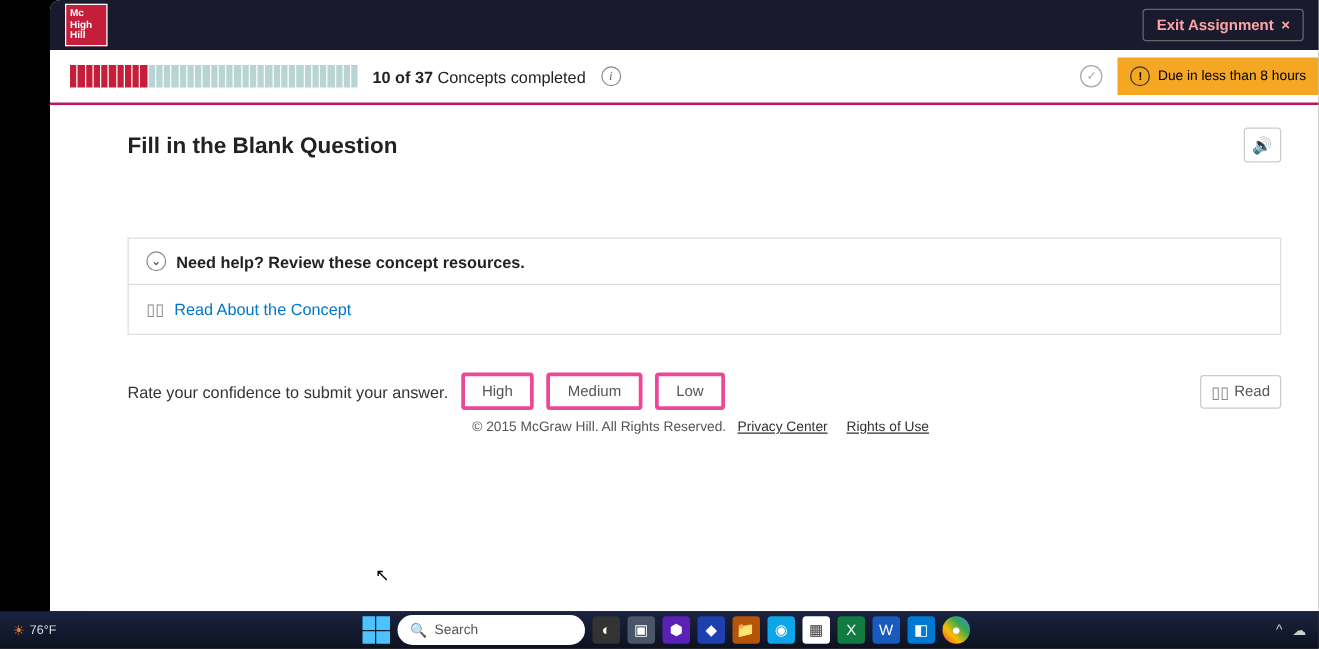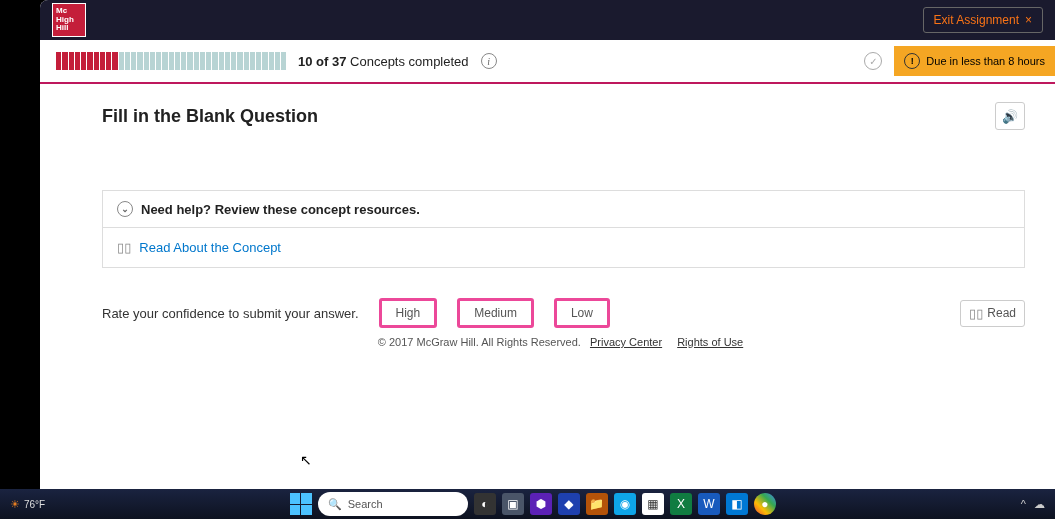--- a/index.html
+++ b/index.html
@@ -3,21 +3,21 @@
   <meta charset="utf-8">
   <style>
     * { margin: 0; padding: 0; box-sizing: border-box; font-family: Arial, Helvetica, sans-serif; }
     body { width: 1055px; height: 519px; background: #000; overflow: hidden; position: relative; }
     
     .app-shell { position: absolute; top: 0; left: 40px; right: 0; bottom: 30px; background: #fff; border-radius: 8px 0 0 0; overflow: hidden; display: flex; flex-direction: column; }
     
     .top-bar { height: 40px; background: #1a1a2e; display: flex; align-items: center; padding: 0 12px; gap: 18px; }
     .logo { width: 34px; height: 34px; background: #c41e3a; color: #fff; font-size: 8px; line-height: 1.1; font-weight: bold; display: flex; flex-direction: column; justify-content: center; padding: 2px 3px; border: 1px solid #fff; }
     .top-spacer { flex: 1; }
-    .exit-btn { border: 1px solid #666; color: #f97316; font-size: 12px; padding: 5px 10px; border-radius: 3px; display: flex; align-items: center; gap: 6px; background: transparent; }
+    .exit-btn { border: 1px solid #666; color: #fca5a5; font-size: 12px; padding: 5px 10px; border-radius: 3px; display: flex; align-items: center; gap: 6px; background: transparent; font-weight: bold; }
     .exit-x { font-size: 12px; }
     
     .progress-row { height: 44px; background: #fff; border-bottom: 2px solid #be185d; display: flex; align-items: center; padding: 0 16px; gap: 12px; }
     .progress-bar { width: 230px; height: 18px; display: flex; gap: 1px; align-items: stretch; }
     .progress-seg { flex: 1; }
     .seg-done { background: #c41e3a; }
     .seg-pend { background: #b8d4d4; }
     .progress-text { font-size: 13px; color: #222; }
     .progress-text b { font-weight: bold; }
     .info-icon { width: 16px; height: 16px; border: 1px solid #888; border-radius: 50%; display: inline-flex; align-items: center; justify-content: center; font-size: 10px; color: #666; font-style: italic; font-family: serif; }
@@ -34,21 +34,21 @@
     
     .q-body { margin-top: 26px; font-size: 13px; color: #333; line-height: 2.2; }
     .blank-input { display: inline-block; width: 150px; height: 24px; border: 1px solid #aaa; vertical-align: middle; margin: 0 4px; padding: 2px 4px; font-size: 13px; }
     
     .help-box { margin-top: 60px; border: 1px solid #ddd; }
     .help-header { padding: 10px 14px; border-bottom: 1px solid #ddd; font-size: 13px; color: #222; font-weight: bold; display: flex; align-items: center; gap: 8px; }
     .chev-circle { width: 16px; height: 16px; border: 1px solid #888; border-radius: 50%; display: inline-flex; align-items: center; justify-content: center; font-size: 9px; color: #666; }
     .help-item { padding: 12px 14px; font-size: 13px; color: #0077cc; display: flex; align-items: center; gap: 8px; cursor: pointer; }
     .book-icon { color: #888; font-size: 13px; }
     
-    .rate-row { margin-top: 30px; display: flex; align-items: center; gap: 20px; font-size: 13px; color: #333; }
+    .rate-row { margin-top: 30px; display: flex; align-items: center; gap: 10px; font-size: 13px; color: #333; }
     .conf-btn { border: 3px solid #ec4899; background: #fff; color: #555; font-size: 12px; padding: 5px 14px; border-radius: 3px; }
     .rate-spacer { flex: 1; }
     .read-side { border: 1px solid #ccc; padding: 5px 8px; font-size: 12px; color: #555; display: flex; align-items: center; gap: 4px; border-radius: 3px; }
     
     .footer-line { text-align: center; font-size: 11px; color: #555; margin-top: 8px; }
     .footer-line a { color: #333; text-decoration: underline; margin: 0 6px; }
     
     .cursor { position: absolute; top: 452px; left: 300px; font-size: 14px; color: #000; pointer-events: none; z-index: 5; }
     
     .taskbar { position: absolute; bottom: 0; left: 0; right: 0; height: 30px; background: linear-gradient(#1a2340, #0d1220); display: flex; align-items: center; padding: 0 10px; gap: 6px; }
@@ -157,21 +157,21 @@
       <button class="conf-btn">Medium</button>
       <button class="conf-btn">Low</button>
       <div class="rate-spacer"></div>
       <div class="read-side">
         <span class="book-icon">▯▯</span>
         <span>Read</span>
       </div>
     </div>
 
     <div class="footer-line">
-      <span>© 2017 McGraw Hill. All Rights Reserved.</span>
+      <span>© 2015 McGraw Hill. All Rights Reserved.</span>
       <a>Privacy Center</a>
       <a>Rights of Use</a>
     </div>
   </div>
 </div>
 
 <div class="cursor">↖</div>
 
 <div class="taskbar">
   <div class="weather">

